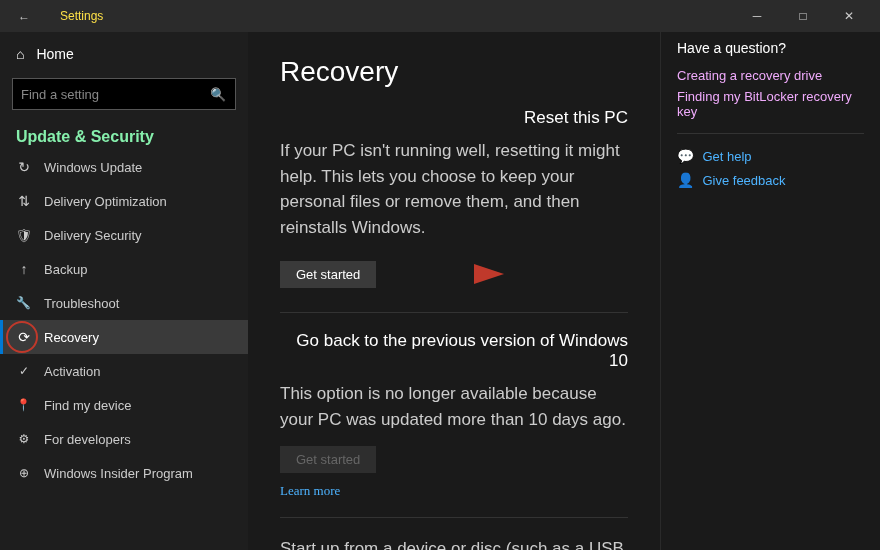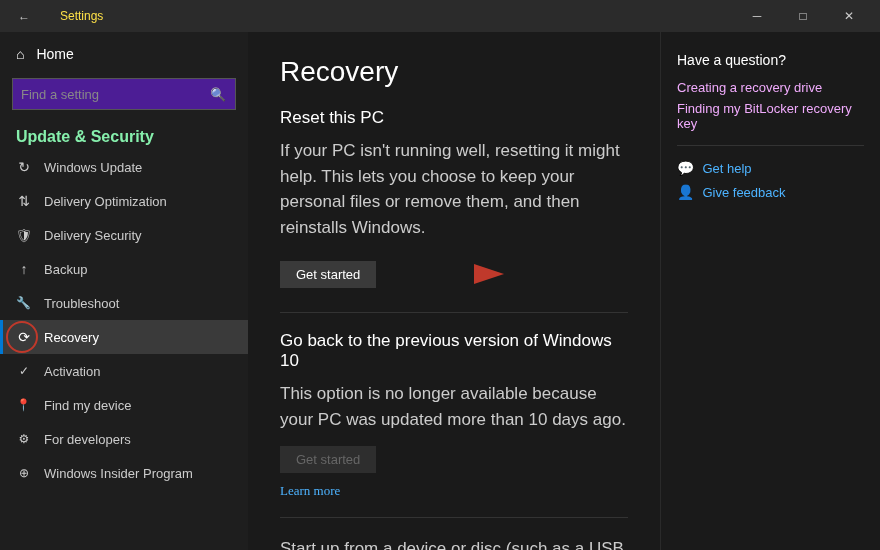--- a/index.html
+++ b/index.html
@@ -73,21 +73,21 @@
       padding: 10px 16px;
       cursor: pointer;
       font-size: 14px;
       color: #ffffff;
     }
 
     .search-box {
       margin: 6px 12px 10px 12px;
       display: flex;
       align-items: center;
-      background: #4c1d95;
+      background: #000000;
       border: 1px solid #555;
       height: 32px;
       padding: 0 8px;
       gap: 6px;
     }
     .search-box input {
       background: transparent;
       border: none;
       outline: none;
       color: #cccccc;
@@ -160,20 +160,21 @@
       font-weight: 300;
       color: #ffffff;
       margin-bottom: 20px;
     }
 
     .section-title {
       font-size: 17px;
       font-weight: 400;
       color: #ffffff;
       margin-bottom: 10px;
+      text-align: right;
     }
     .section-desc {
       font-size: 17px;
       color: #cccccc;
       line-height: 1.5;
       margin-bottom: 14px;
       max-width: 560px;
     }
 
     .btn {
@@ -205,21 +206,21 @@
       text-decoration: none;
       display: inline-block;
       margin-top: 10px;
       font-family: Liberation Serif, serif;
     }
 
     
     .right-panel {
       width: 220px;
       background: #1a1a1a;
-      padding: 20px 16px;
+      padding: 8px 16px;
       flex-shrink: 0;
       border-left: 1px solid #2a2a2a;
     }
     .right-panel-title {
       font-size: 14px;
       font-weight: 400;
       color: #ffffff;
       margin-bottom: 12px;
     }
     .right-panel-link {

